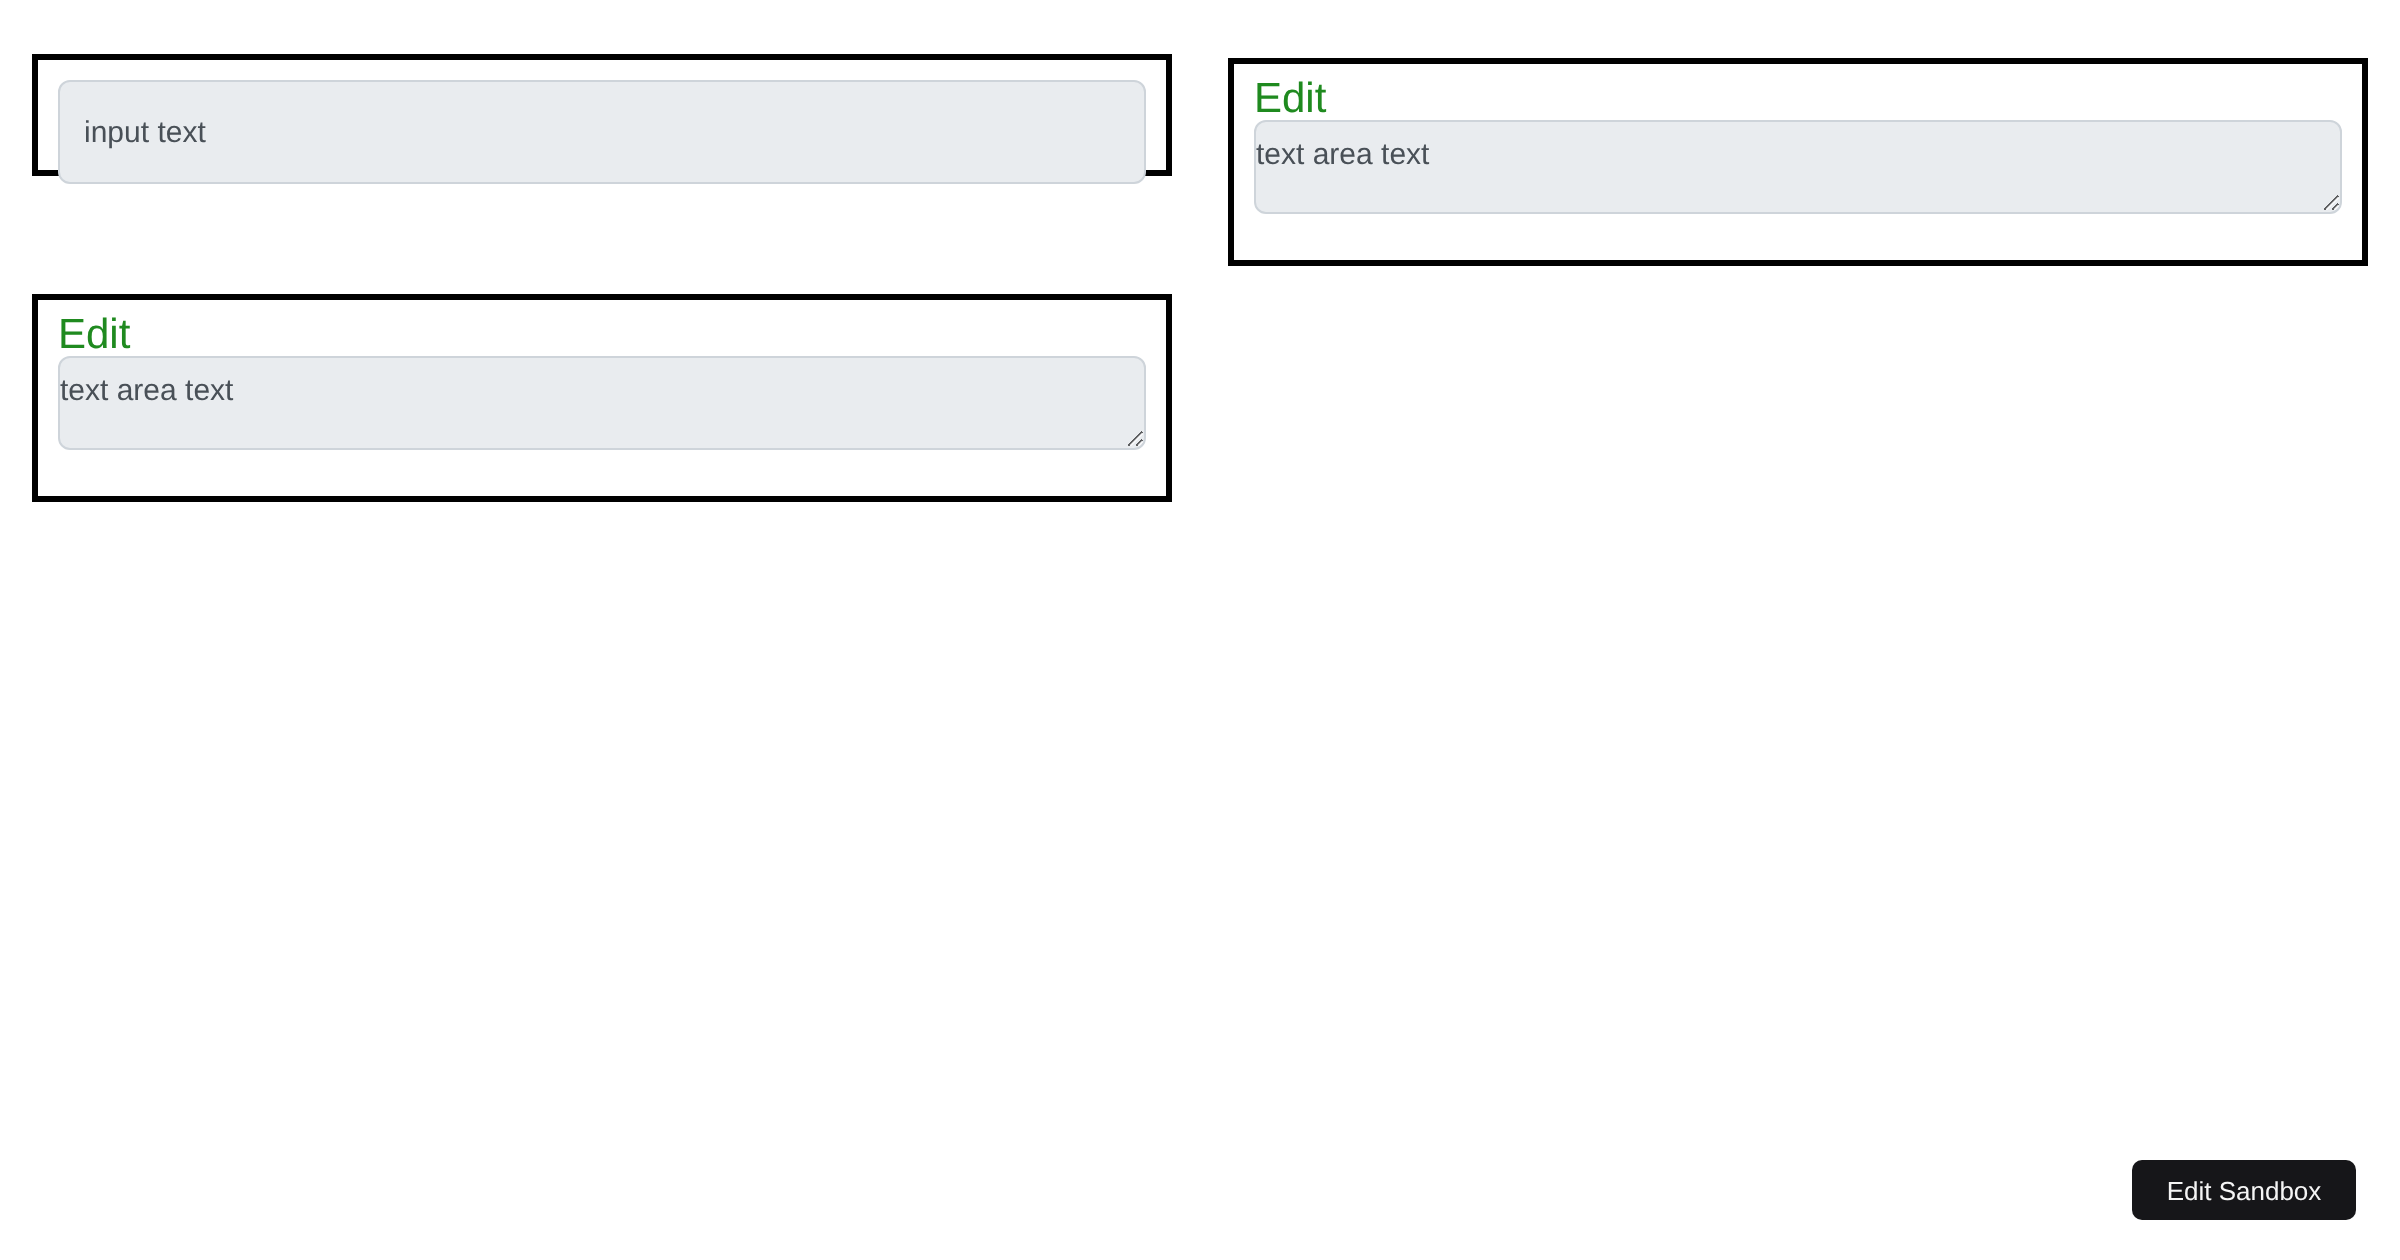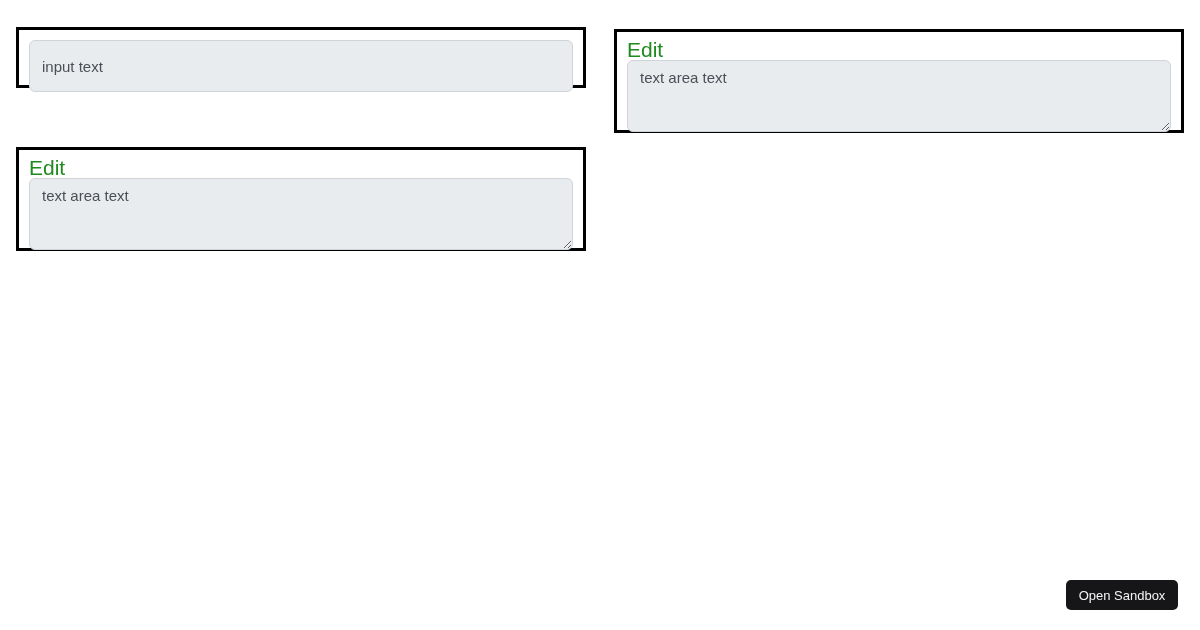--- a/index.html
+++ b/index.html
@@ -68,22 +68,22 @@
     border-radius: 6px;
     color: var(--field-text);
     font-family: "Liberation Sans", sans-serif;
     font-size: 15px;
   }
   .input-field {
     height: 52px;
     padding: 0 12px;
   }
   .textarea-field {
-    height: 72px;
-    padding: 6px 12px;
+    height: 47px;
+    padding: 6px 0;
     resize: both;
     line-height: 1.4;
     overflow: auto;
   }
   .open-sandbox-button {
     position: absolute;
     left: 1066px;
     top: 580px;
     width: 112px;
     height: 30px;
@@ -110,13 +110,13 @@
 <div class="panel panel-textarea-right">
   <a class="edit-link">Edit</a>
   <textarea class="field textarea-field" style="">text area text</textarea>
 </div>
 
 <div class="panel panel-textarea-left">
   <a class="edit-link">Edit</a>
   <textarea class="field textarea-field" style="">text area text</textarea>
 </div>
 
-<button class="open-sandbox-button">Open Sandbox</button>
+<button class="open-sandbox-button">Edit Sandbox</button>
 
 </body></html>

